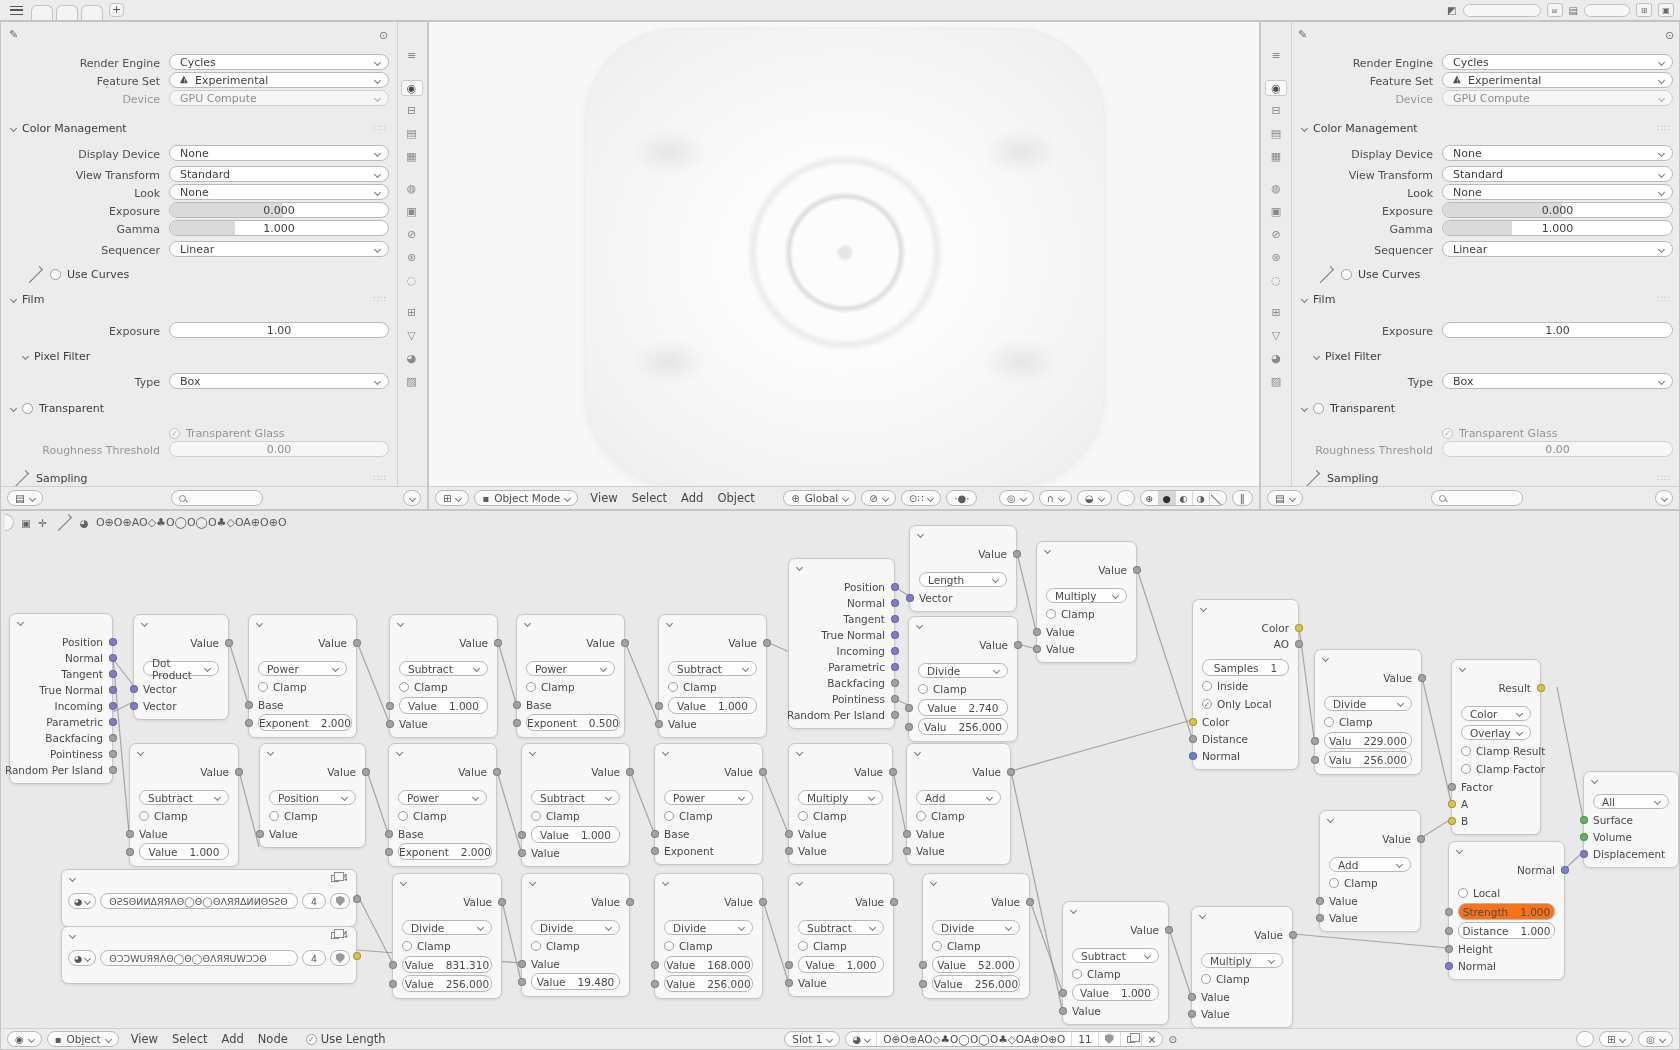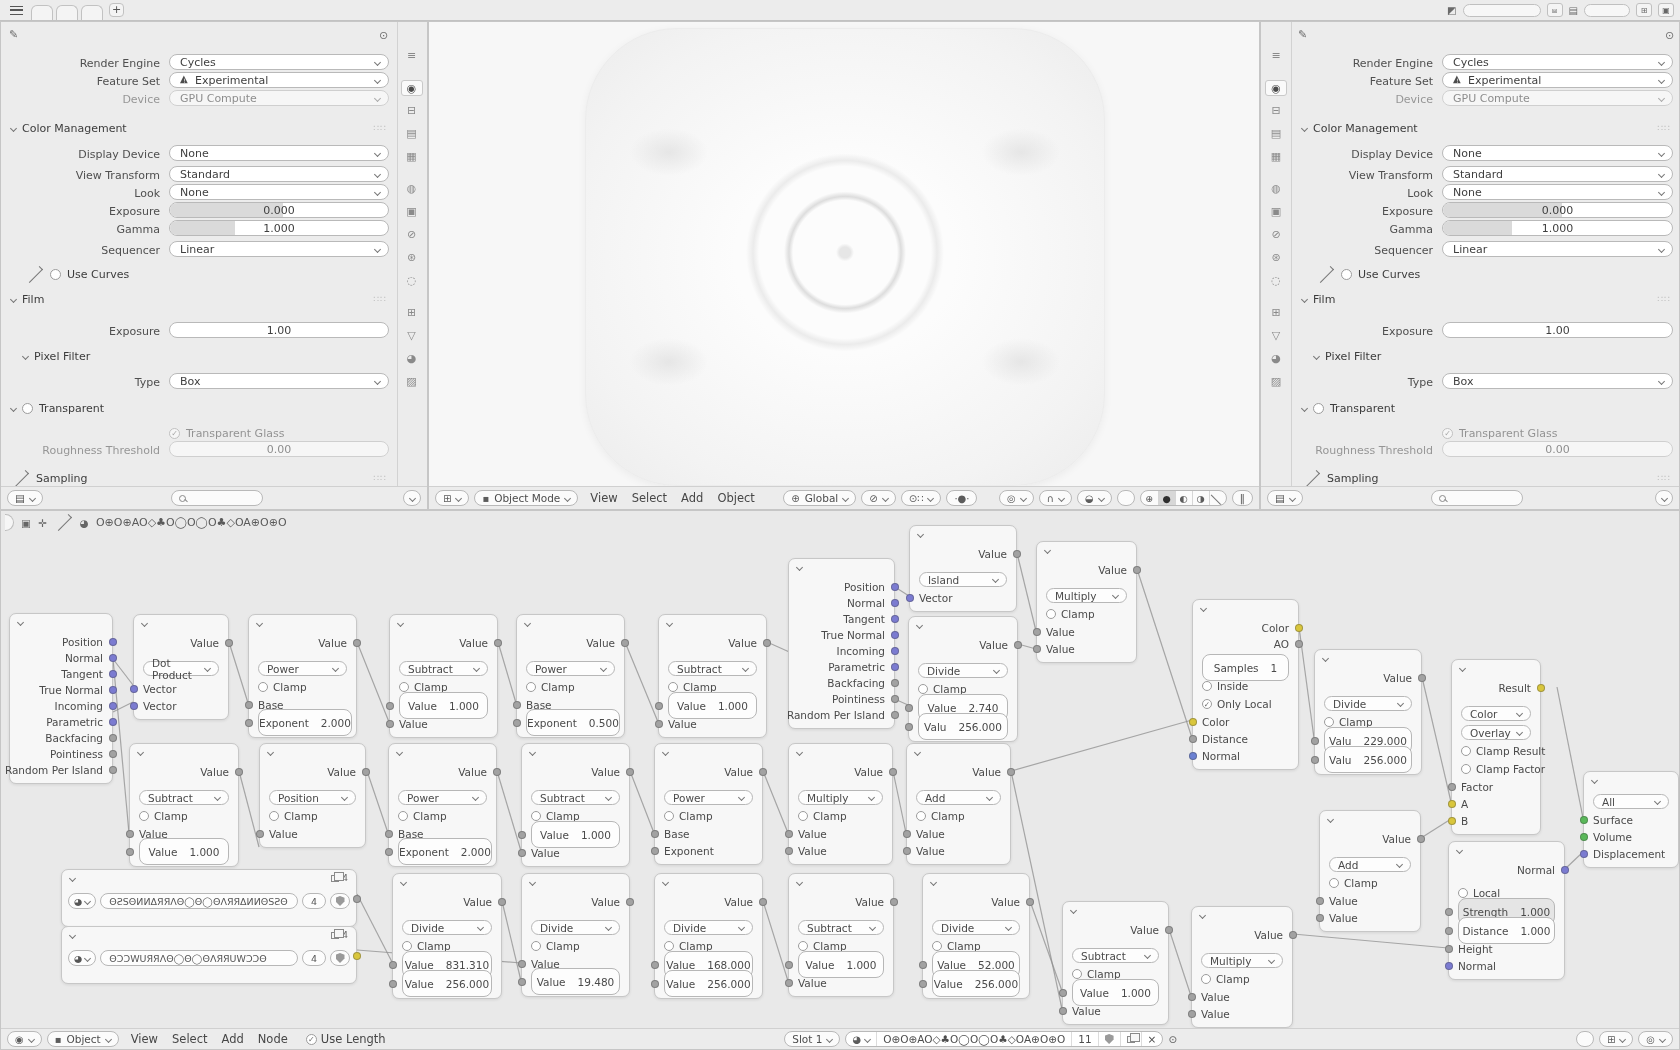--- a/index.html
+++ b/index.html
@@ -95,22 +95,22 @@
   .r{position:relative;display:flex;align-items:center;padding:0 9px}
   .rout{height:16px;justify-content:flex-end}
   .rin{height:17px}
   .rsel,.rfld{height:19px}
   .rchk{height:18px;gap:5px}
   .lbl{white-space:nowrap}
   .sock{position:absolute;width:8px;height:8px;border-radius:50%;top:50%;margin-top:-4px;border:1px solid rgba(60,60,60,.35)}
   .sock.sl{left:-4.5px}.sock.sr{right:-4.5px}
   .cg{background:#a2a2a2}.cv{background:#7b7bd1}.cy{background:#d9c63c}.cn{background:#6a80d2}.cs{background:#5ab85a}
   .nsel{flex:1;height:15px;border:1px solid #b7b7b7;border-radius:8px;background:#fdfdfd;display:flex;align-items:center;justify-content:space-between;padding:0 8px}
-  .nfld{flex:1;height:27px;border:1px solid #b7b7b7;border-radius:8px;background:#fdfdfd;display:flex;align-items:center;justify-content:center;gap:12px;white-space:nowrap}
-  .nfld.fill{background:#e5e5e5}
+  .nfld{flex:1;height:17px;border:1px solid #b7b7b7;border-radius:8px;background:#fdfdfd;display:flex;align-items:center;justify-content:center;gap:12px;white-space:nowrap}
+  .nfld.fill{background:#f97316}
   .nchk{width:10px;height:10px;border:1px solid #9c9c9c;border-radius:50%;background:#fff;flex:0 0 auto;text-align:center;font-size:7.5px;line-height:9px;color:#6b6b6b}
   .ibody{display:flex;align-items:center;gap:4px;padding:3px 6px 0 6px}
   .ithumb{height:16px;border:1px solid #b7b7b7;border-radius:8px;background:#fdfdfd;display:flex;align-items:center;padding:0 5px;gap:3px;font-size:9.5px;color:#555}
   .iname{flex:1;height:16px;border:1px solid #b7b7b7;border-radius:8px;background:#fdfdfd;display:flex;align-items:center;padding:0 8px;font-size:9.5px;color:#555;overflow:hidden;white-space:nowrap}
   .icell{height:16px;border:1px solid #b7b7b7;border-radius:8px;background:#fdfdfd;display:flex;align-items:center;justify-content:center;font-size:9.5px;color:#555}
 </style>
 </head>
 <body>
 
 <div id="app">
@@ -825,21 +825,21 @@
           <div class="nhd">
             <span class="chv"></span>
           </div>
           <div class="r rout">
             <span class="lbl">Value</span>
             <span class="sock sr cg"></span>
           </div>
           <div style="height:8px"></div>
           <div class="r rsel">
             <span class="nsel">
-              <span>Island</span>
+              <span>Length</span>
               <span class="chv"></span>
             </span>
           </div>
           <div class="r rin">
             <span class="sock sl cv"></span>
             <span class="lbl">Vector</span>
           </div>
         </div>
         <div class="node" style="left: 1035px; top: 30px; width: 101px;">
           <div class="nhd">

